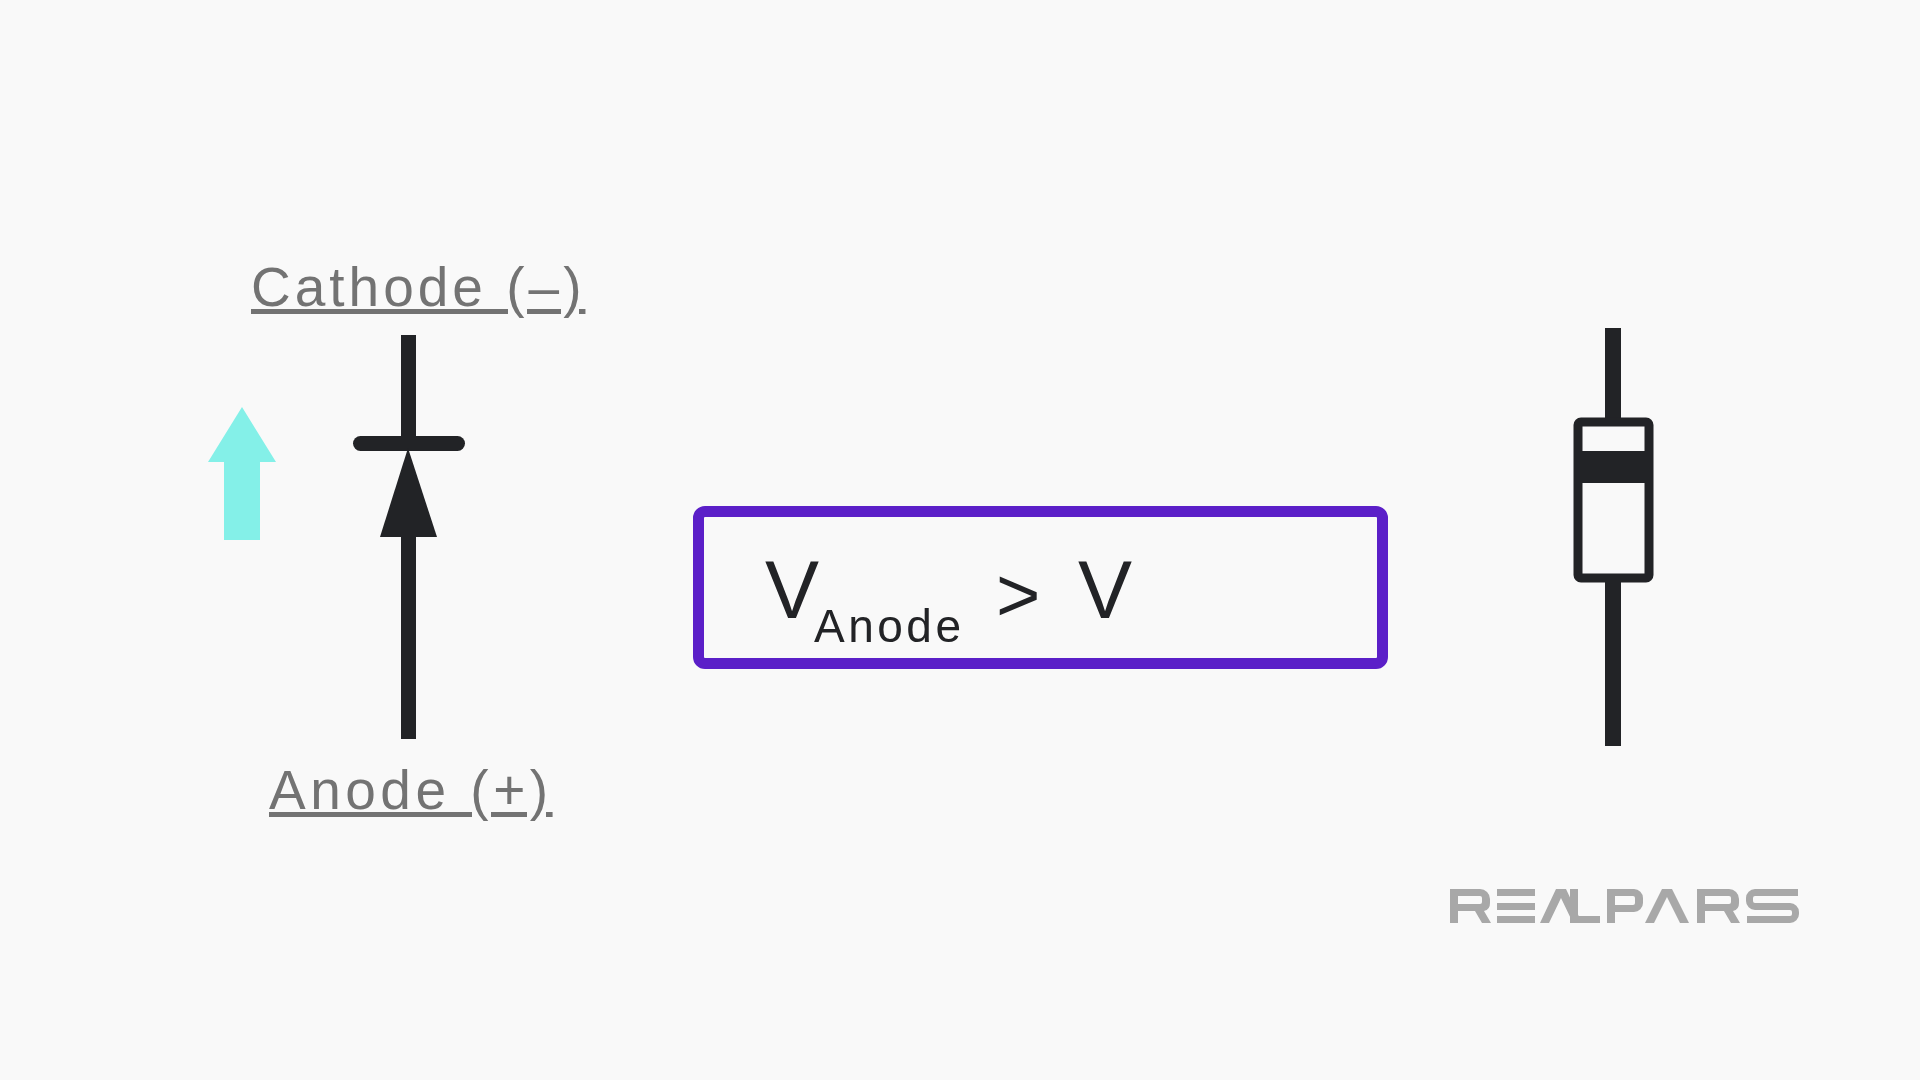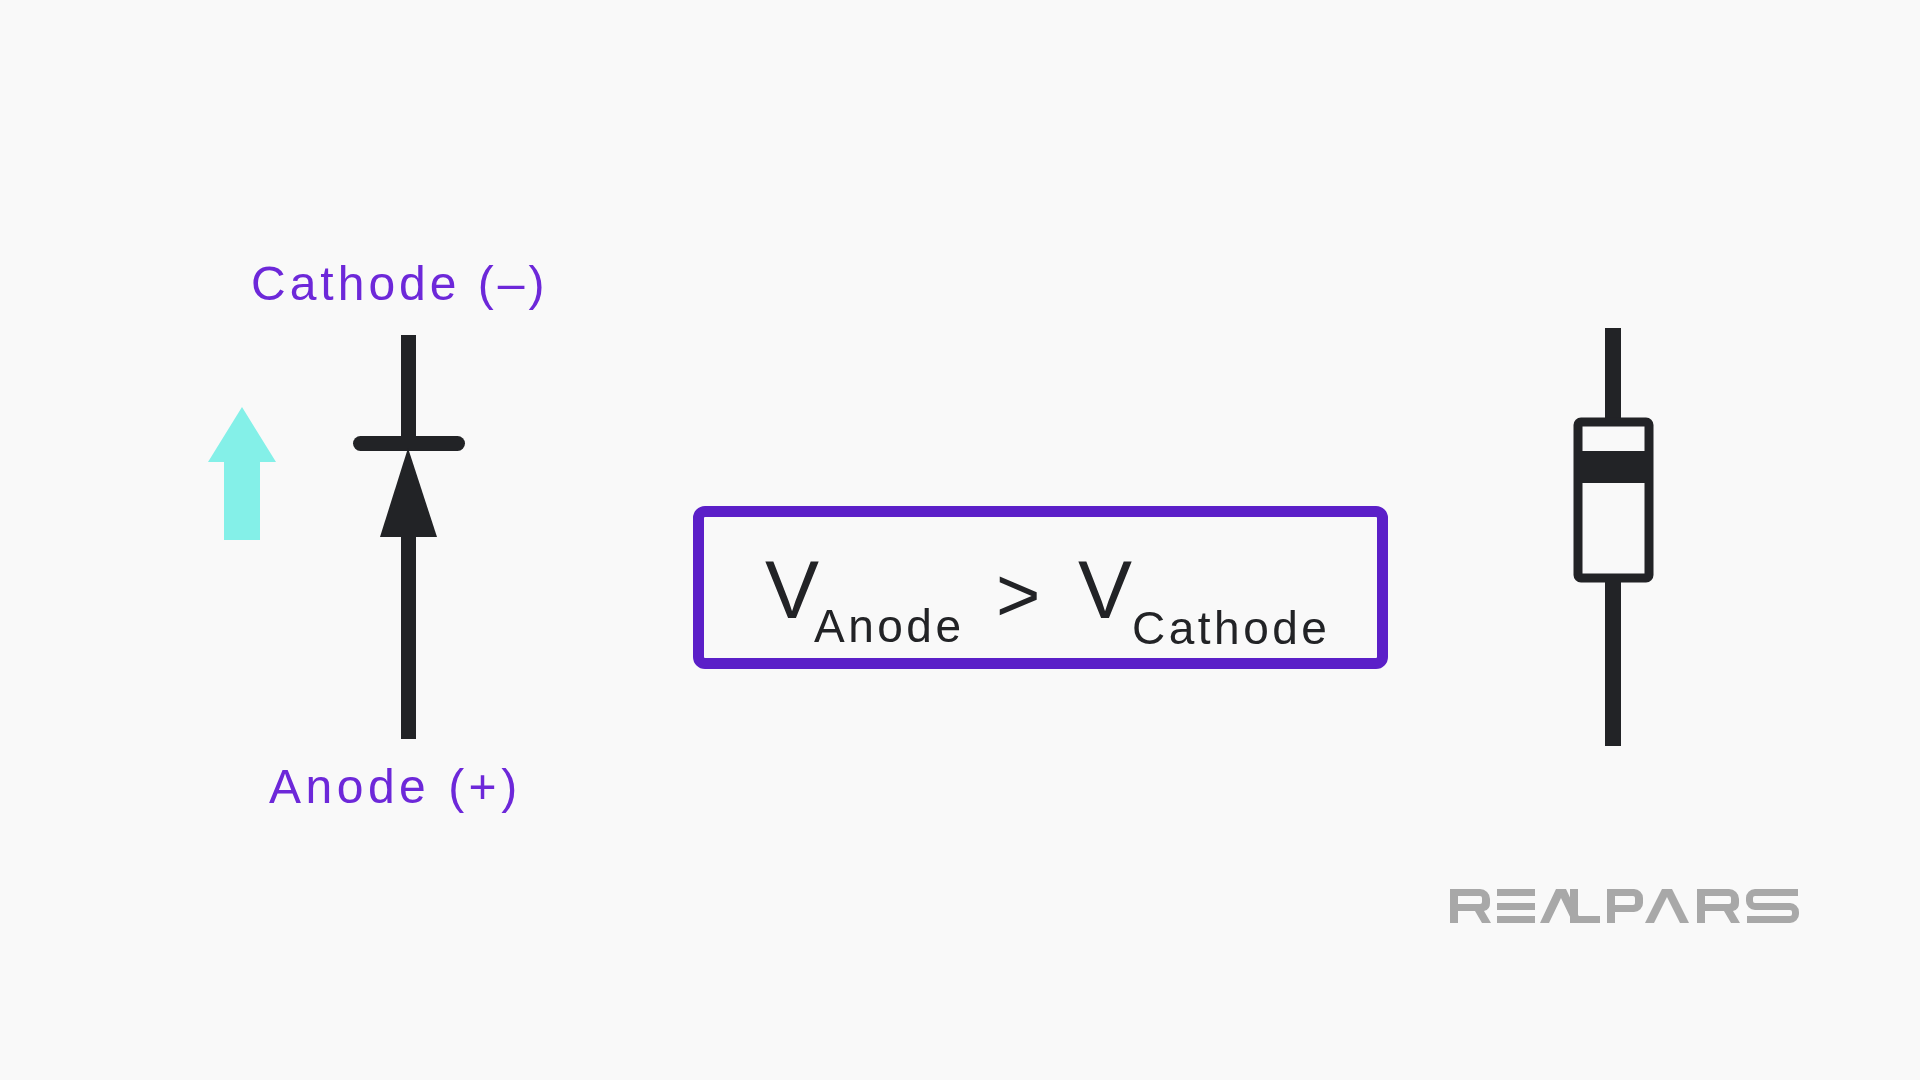--- a/index.html
+++ b/index.html
@@ -5,25 +5,26 @@
   html, body { margin: 0; padding: 0; }
   body {
     width: 1920px; height: 1080px;
     background: #f9f9f9;
     position: relative; overflow: hidden;
     font-family: "Liberation Sans", sans-serif;
     color: #222326;
   }
   .abs { position: absolute; }
   .label {
-    font-size: 48px;
+    font-size: 55px;
     letter-spacing: 4px;
     line-height: 1;
     white-space: nowrap;
-    color: #6d28d9;
+    color: #737373;
+    text-decoration: underline;
   }
   #cathode-label { left: 251px; top: 260px; }
   #anode-label { left: 269px; top: 763px; letter-spacing: 4.5px; }
 
   #formula-box {
     left: 693px; top: 506px;
     width: 695px; height: 163px;
     box-sizing: border-box;
     border: 11px solid #5b1fc8;
     border-radius: 12px;
@@ -56,21 +57,20 @@
   <rect x="401" y="535" width="15" height="204" fill="#222326"></rect>
 </svg>
 
 <div id="anode-label" class="abs label">Anode (+)</div>
 
 <div id="formula-box" class="abs">
   <span class="formula-part big-v" style="left:61px; top:33px;">V</span>
   <span class="formula-part sub" style="left:110px; top:86px;">Anode</span>
   <span class="formula-part gt" style="left:292px; top:40px;">&gt;</span>
   <span class="formula-part big-v" style="left:374px; top:33px;">V</span>
-  <span class="formula-part sub" style="left:428px; top:88px;">Cathode</span>
 </div>
 
 <svg class="abs" style="left:0;top:0" width="1920" height="1080">
 
   <rect x="1605" y="328" width="16" height="95" fill="#222326"></rect>
 
   <rect x="1578" y="422" width="71" height="156" rx="3" ry="3" fill="#f9f9f9" stroke="#222326" stroke-width="9"></rect>
 
   <rect x="1578" y="451" width="71" height="32" fill="#222326"></rect>
 

